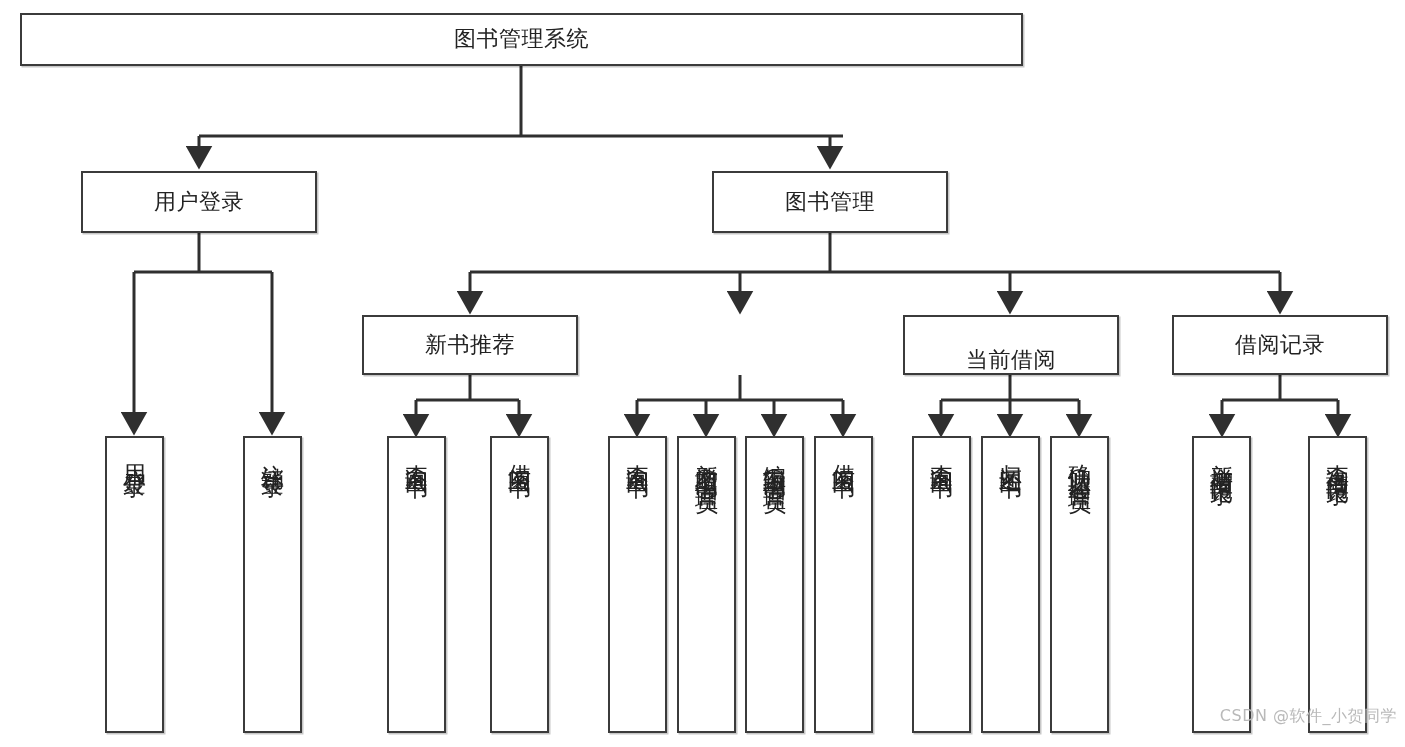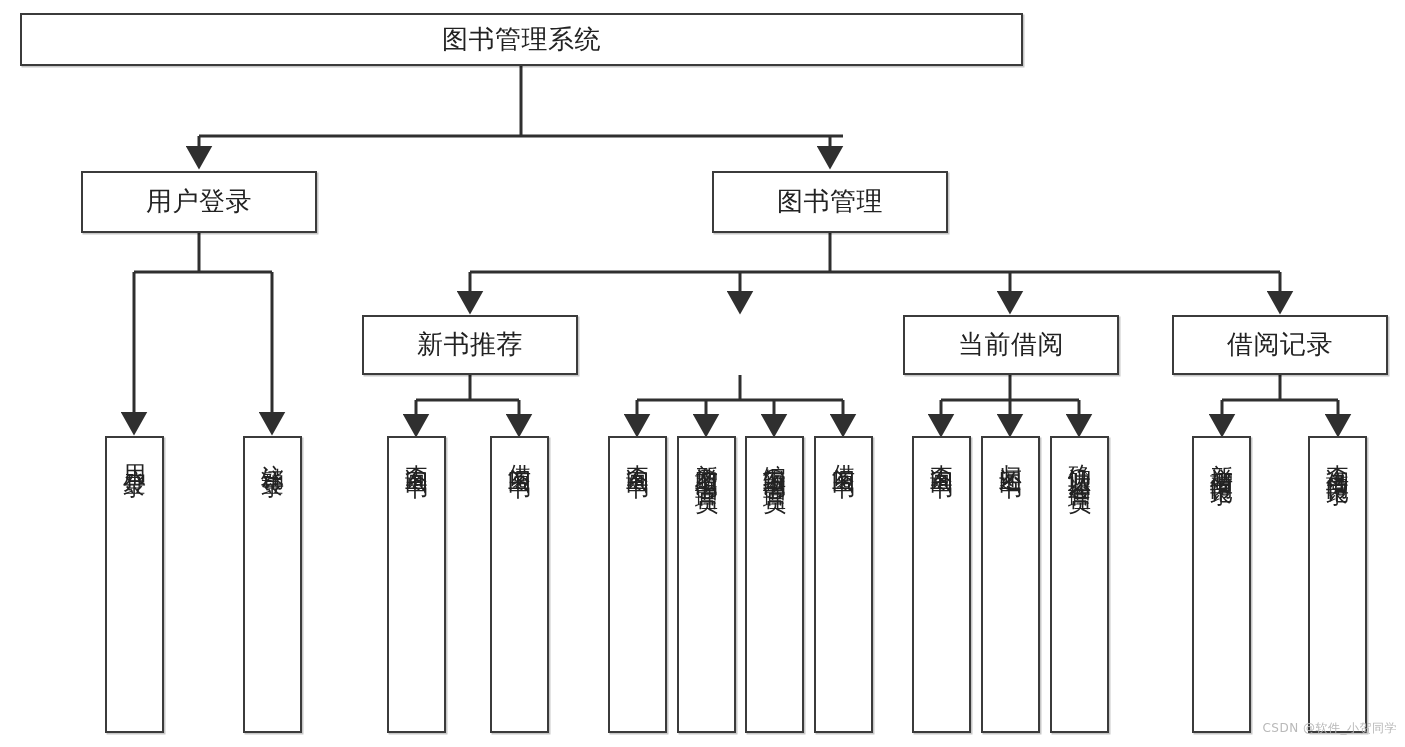--- a/index.html
+++ b/index.html
@@ -38,39 +38,39 @@
     box-shadow: 1.5px 1.5px 0 rgba(0,0,0,0.22);
   }
   .node .label {
     color: #222222;
     letter-spacing: 0.5px;
     line-height: 1.12;
     text-align: center;
     white-space: nowrap;
   }
   .node.horiz .label {
-    font-size: 26px;
+    font-size: 22px;
   }
   .node.vert {
     align-items: flex-start;
     padding-top: 8px;
   }
   .node.vert .label {
     writing-mode: vertical-rl;
     text-orientation: upright;
     font-size: 23px;
     letter-spacing: 4px;
     line-height: 1;
     white-space: nowrap;
   }
   #watermark {
     position: absolute;
     right: 8px;
-    bottom: 10px;
-    font-size: 12px;
+    bottom: 20px;
+    font-size: 16px;
     color: #b9b9b9;
     letter-spacing: 0.5px;
     white-space: nowrap;
     user-select: none;
   }
 </style>
 </head>
 <body>
 
 <div id="diagram-root">
@@ -132,21 +132,21 @@
   <div class="node horiz" style="left:81px; top:171px; width:236px; height:62px;">
     <span class="label">用户登录</span>
   </div>
   <div class="node horiz" style="left:712px; top:171px; width:236px; height:62px;">
     <span class="label">图书管理</span>
   </div>
 
   <div class="node horiz" style="left:362px; top:315px; width:216px; height:60px;justify-content:center;">
     <span class="label">新书推荐</span>
   </div>
-  <div class="node horiz" style="left:903px; top:315px; width:216px; height:60px;">
+  <div class="node horiz" style="left:903px; top:315px; width:216px; height:60px;align-items:flex-end;">
     <span class="label">当前借阅</span>
   </div>
   <div class="node horiz" style="left:1172px; top:315px; width:216px; height:60px;">
     <span class="label">借阅记录</span>
   </div>
 
   <div class="node vert" style="left:105px; top:436px; width:59px; height:297px;">
     <span class="label">用户登录</span>
   </div>
   <div class="node vert" style="left:243px; top:436px; width:59px; height:297px;">

